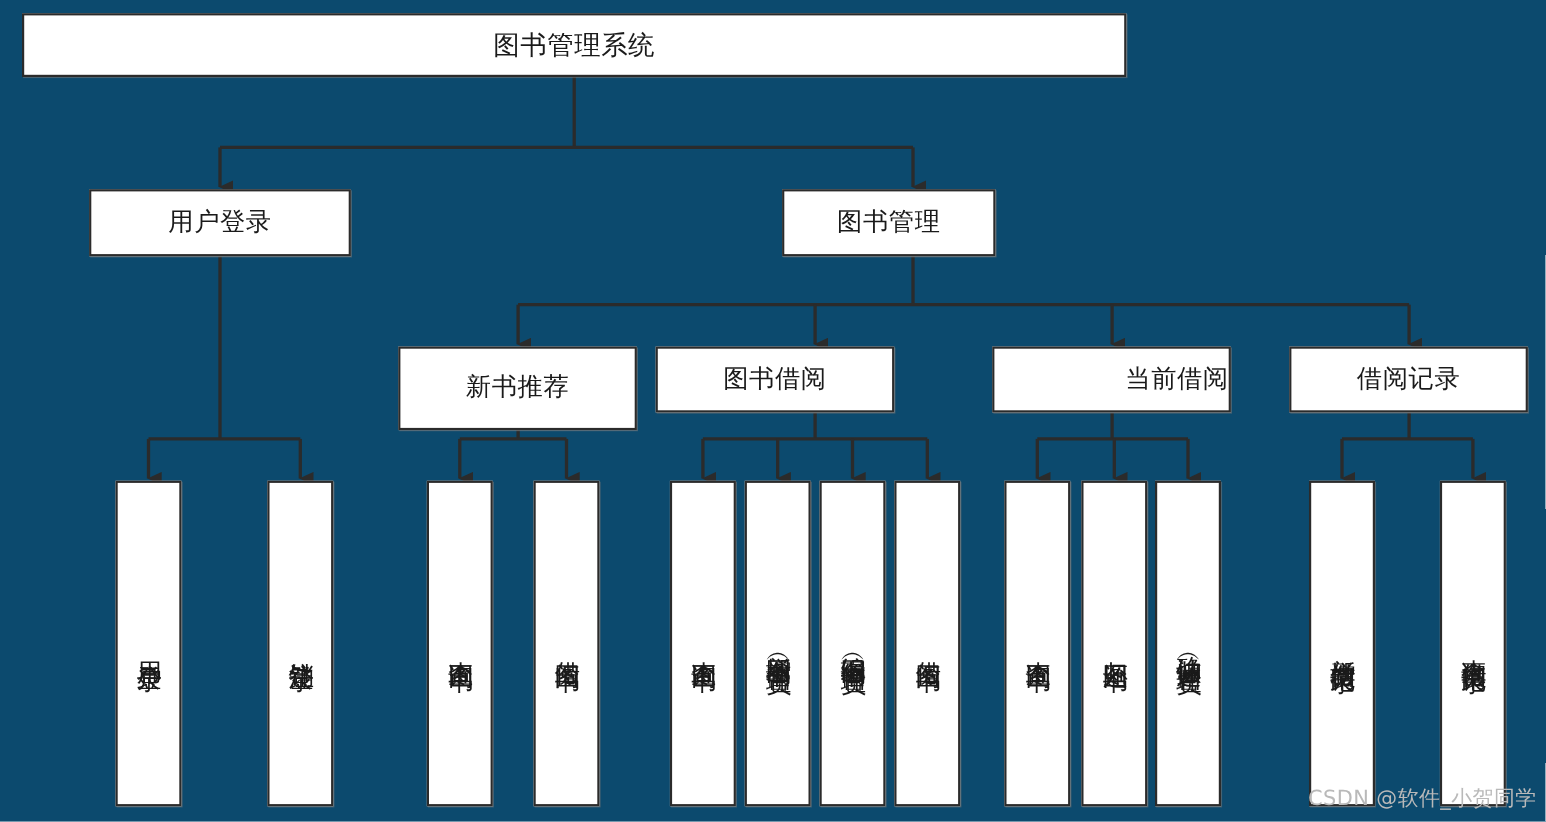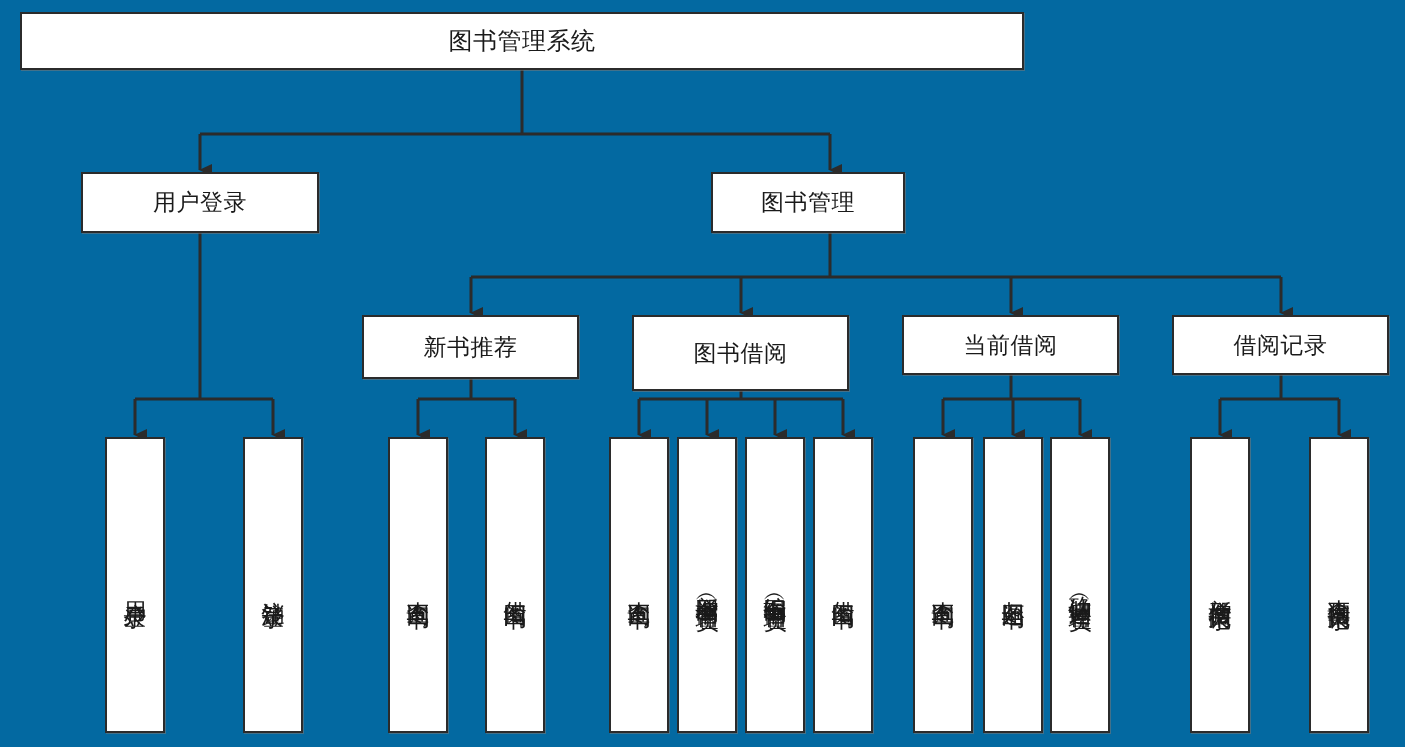--- a/index.html
+++ b/index.html
@@ -8,21 +8,21 @@
     padding: 0;
     background: #ffffff;
   }
   body {
     font-family: "DejaVu Sans", "Liberation Sans", sans-serif;
   }
   #diagram-root {
     position: relative;
     width: 1405px;
     height: 747px;
-    background: #0369a1;
+    background: #0c4a6e;
     overflow: hidden;
   }
   #edges-layer {
     position: absolute;
     left: 0;
     top: 0;
     width: 1405px;
     height: 747px;
     pointer-events: none;
   }
@@ -120,27 +120,27 @@
   <div id="nodes-layer">
       <div class="node horizontal lvl1" style="left: 20px; top: 12px; width: 1004px; height: 58px;">
         <span class="node-label">图书管理系统</span>
       </div>
       <div class="node horizontal" style="left: 81px; top: 172px; width: 238px; height: 61px;">
         <span class="node-label">用户登录</span>
       </div>
       <div class="node horizontal" style="left: 711px; top: 172px; width: 194px; height: 61px;">
         <span class="node-label">图书管理</span>
       </div>
-      <div class="node horizontal" style="left: 362px; top: 315px; width: 217px; height: 64px;">
+      <div class="node horizontal" style="left: 362px; top: 315px; width: 217px; height: 76px; font-family: Liberation Mono, monospace;">
         <span class="node-label">新书推荐</span>
       </div>
-      <div class="node horizontal" style="left: 632px; top: 315px; width: 217px; height: 76px;">
+      <div class="node horizontal" style="left: 596px; top: 315px; width: 217px; height: 60px;">
         <span class="node-label">图书借阅</span>
       </div>
-      <div class="node horizontal" style="left: 902px; top: 315px; width: 217px; height: 60px;">
+      <div class="node horizontal" style="left: 902px; top: 315px; width: 217px; height: 60px; justify-content: flex-end;">
         <span class="node-label">当前借阅</span>
       </div>
       <div class="node horizontal" style="left: 1172px; top: 315px; width: 217px; height: 60px; justify-content: center;">
         <span class="node-label">借阅记录</span>
       </div>
       <div class="node vertical" style="left: 105px; top: 437px; width: 60px; height: 296px;">
         <span class="node-label">用户登录</span>
       </div>
       <div class="node vertical" style="left: 243px; top: 437px; width: 60px; height: 296px;">
         <span class="node-label">注销登录</span>
@@ -173,13 +173,14 @@
         <span class="node-label">确认归还（管理员）</span>
       </div>
       <div class="node vertical" style="left: 1190px; top: 437px; width: 60px; height: 296px;">
         <span class="node-label">新增借阅记录</span>
       </div>
       <div class="node vertical" style="left: 1309px; top: 437px; width: 60px; height: 296px;">
         <span class="node-label">查询借阅记录</span>
       </div>
     </div>
 
+  <div class="watermark">CSDN @软件_小贺同学</div>
 </div>
 
 </body></html>

